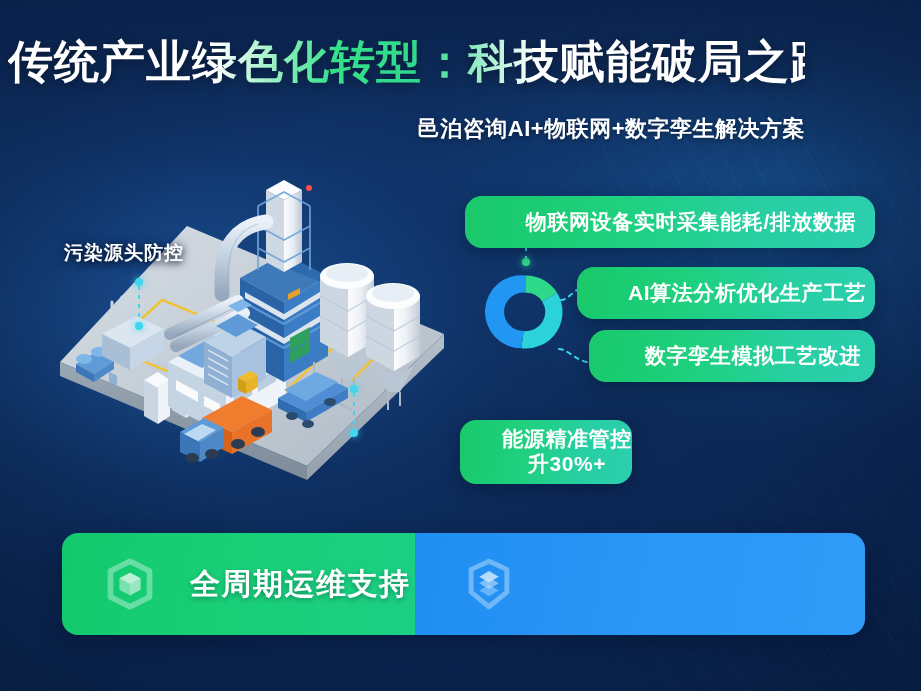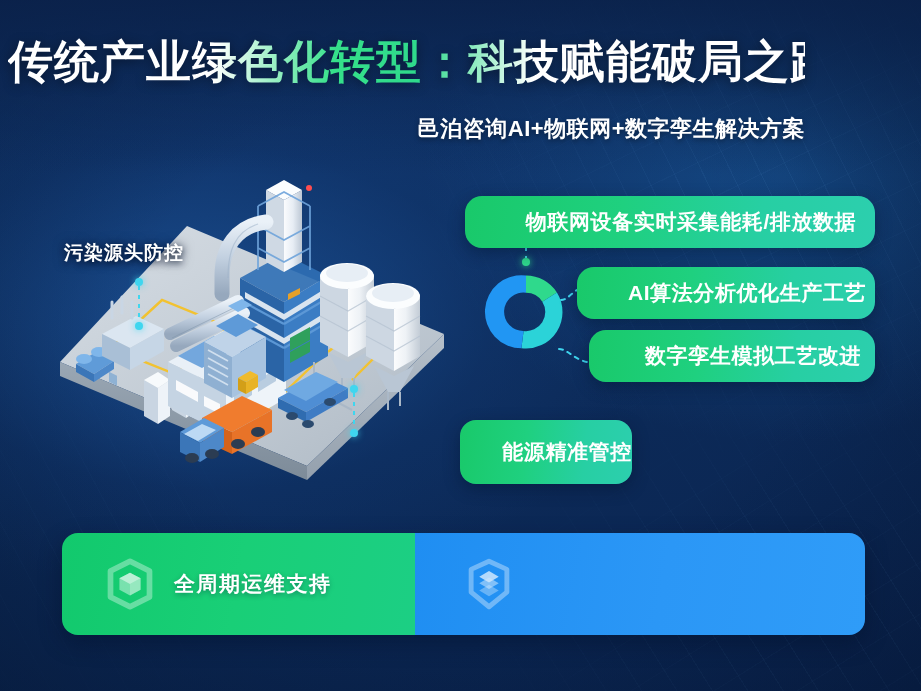--- a/index.html
+++ b/index.html
@@ -135,21 +135,21 @@
     position:absolute; left:62px; top:533px; width:803px; height:102px; z-index:36;
     border-radius:16px; overflow:hidden; display:flex;
     box-shadow:0 8px 22px rgba(2,16,42,0.45);
   }
   .bar-half { display:flex; align-items:center; height:100%; }
   .bar-green { width:353px; background:linear-gradient(100deg,#12c96d 0%,#19cf77 50%,#1ccf84 100%); }
   .bar-blue  { width:450px; background:linear-gradient(100deg,#1f8ef2 0%,#2b97f6 55%,#2f9cf8 100%); }
   .bar-icon { width:52px; height:52px; flex:0 0 52px; margin-left:42px; opacity:.78; }
   .bar-blue .bar-icon { margin-left:48px; }
   .bar-label {
-    margin-left:18px; font-size:21px; font-weight:bold; color:#ffffff;
+    margin-left:34px; font-size:30px; font-weight:bold; color:#ffffff;
     letter-spacing:1.5px; text-shadow:0 2px 5px rgba(2,18,45,0.35);
   }
 </style>
 </head>
 <body>
 
 <div id="stage">
 
   <div class="bg-layer bg-circuit"></div>
   <div class="bg-layer bg-circuit2"></div>
@@ -431,20 +431,21 @@
     <path d="M1,4 C10,4 18,17 35,18" fill="none" stroke="#3fd6ef" stroke-width="2" stroke-linecap="round" stroke-dasharray="4 5"></path>
   </svg>
 
   <div class="card card-green" id="card-iot">物联网设备实时采集能耗/排放数据</div>
   <div class="card card-green" id="card-ai">AI算法分析优化生产工艺</div>
   <div class="card card-green" id="card-twin">数字孪生模拟工艺改进</div>
 
   <div class="card card-green" id="kpi-eff">
     <div>
       <div>能源精准管控</div>
+      <div>升30%+</div>
     </div>
   </div>
 
   <div id="bottom-bar">
 
     <div class="bar-half bar-green">
       <svg class="bar-icon" viewBox="0 0 64 64">
         <path d="M32 4 L56 16 L56 48 L32 60 L8 48 L8 16 Z" fill="none" stroke="#ffffff" stroke-width="7" stroke-linejoin="round" opacity=".45"></path>
         <path d="M32 18 L45 25 L45 39 L32 46 L19 39 L19 25 Z" fill="#ffffff" opacity=".55"></path>
         <path d="M32 18 L45 25 L32 32 L19 25 Z" fill="#ffffff" opacity=".80"></path>

